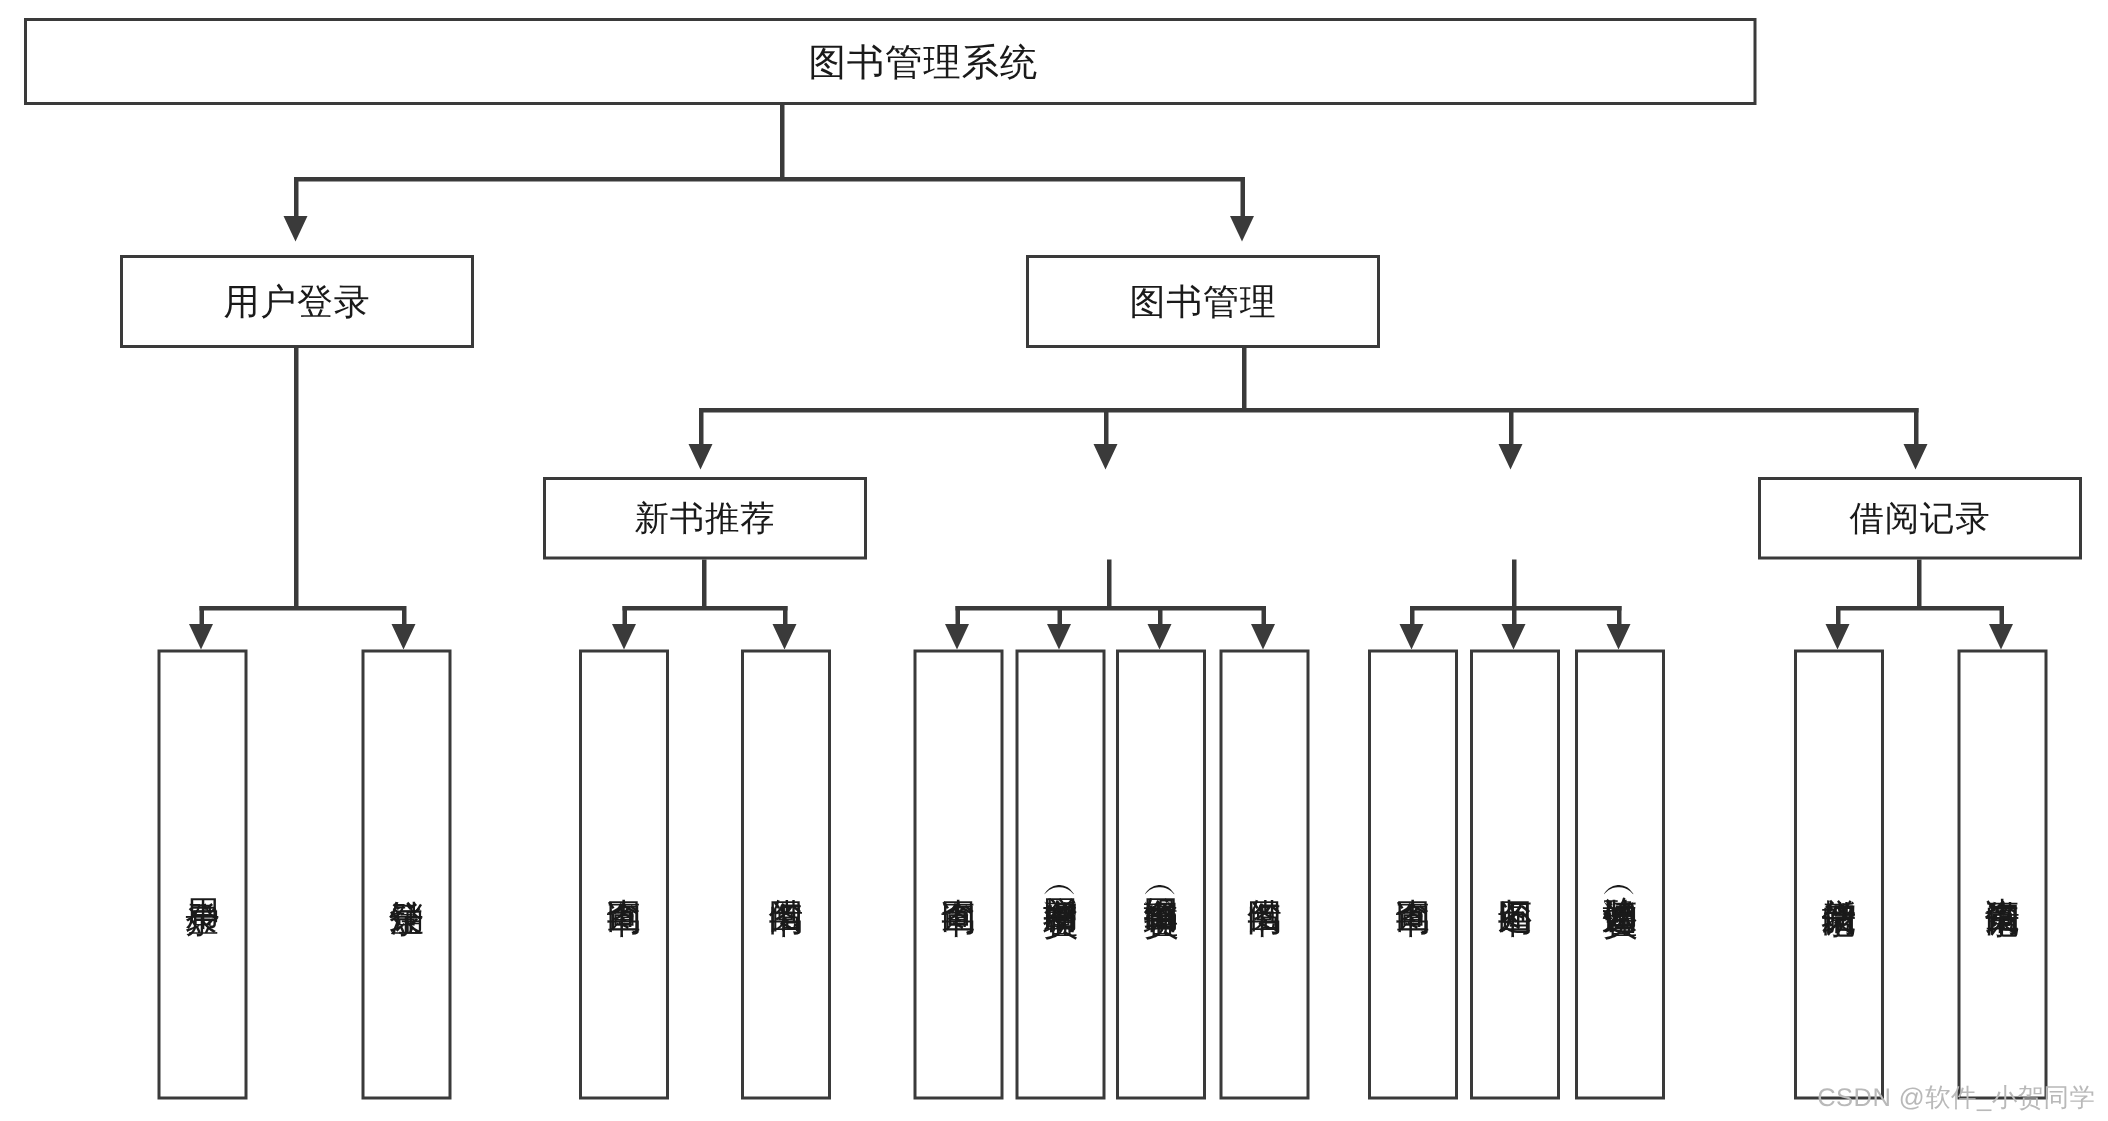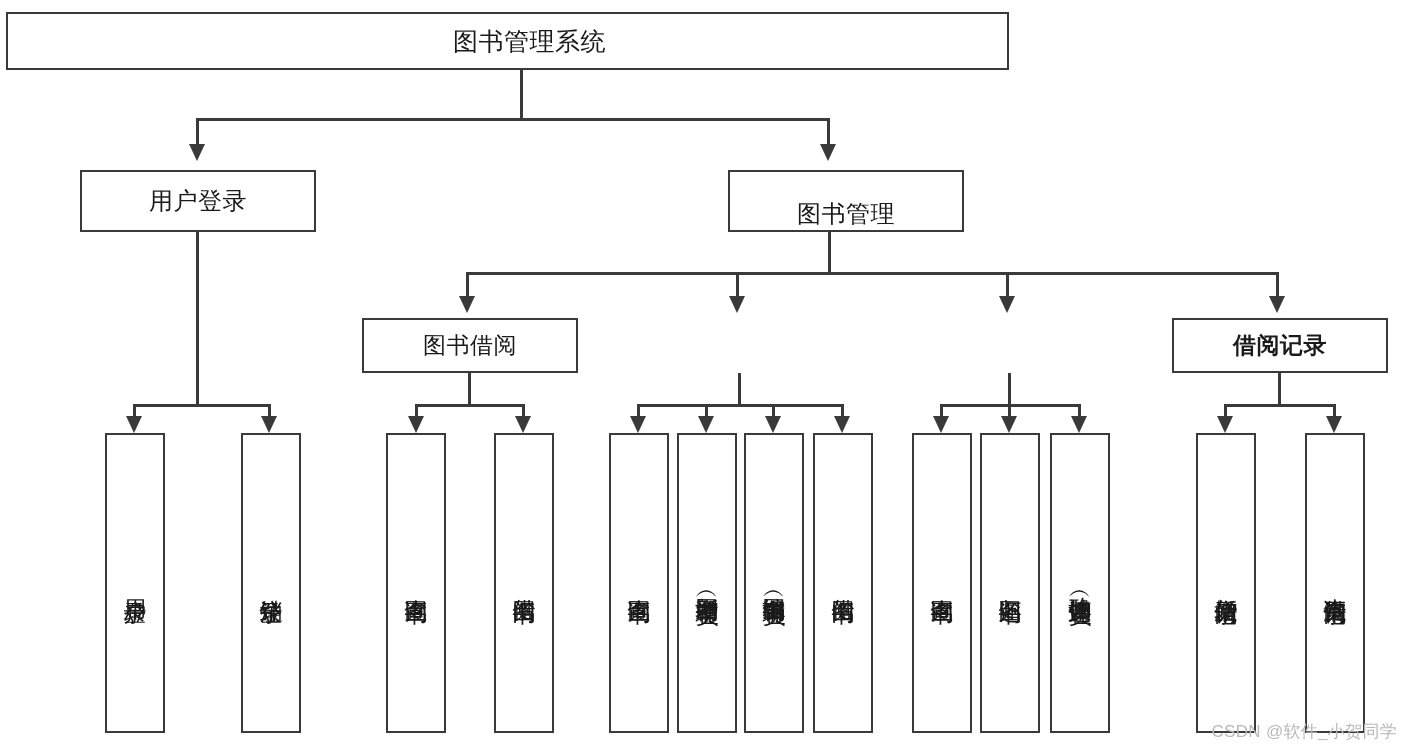--- a/index.html
+++ b/index.html
@@ -81,39 +81,39 @@
     white-space: nowrap;
     letter-spacing: 0.3px;
     text-align: center;
   }
 </style>
 </head>
 <body>
 
 <div id="canvas">
 
-  <div class="node root" style="left:6px; top:12px; width:1003px; height:58px;padding-left:44px;">
+  <div class="node root" style="left:16px; top:12px; width:1155px; height:58px;padding-left:44px;">
     <span class="node-label">图书管理系统</span>
   </div>
 
   <div class="seg v" style="left:520px; top:70px; width:3px; height:50px;"></div>
 
   <div class="seg h" style="left:196px; top:118px; width:634px; height:3px;"></div>
 
   <div class="seg v" style="left:196px; top:118px; width:3px; height:28px;"></div>
   <div class="arrow" style="left:189px; top:144px;"></div>
 
   <div class="seg v" style="left:827px; top:118px; width:3px; height:28px;"></div>
   <div class="arrow" style="left:820px; top:144px;"></div>
 
   <div class="node lvl1" style="left:80px; top:170px; width:236px; height:62px;">
     <span class="node-label">用户登录</span>
   </div>
 
-  <div class="node lvl1" style="left:728px; top:170px; width:236px; height:62px;align-items:flex-end;">
+  <div class="node lvl1" style="left:684px; top:170px; width:236px; height:62px;">
     <span class="node-label">图书管理</span>
   </div>
 
   <div class="seg v" style="left:196px; top:232px; width:3px; height:174px;"></div>
   <div class="seg h" style="left:133px; top:404px; width:137px; height:3px;"></div>
   <div class="seg v" style="left:133px; top:404px; width:3px; height:16px;"></div>
   <div class="arrow" style="left:126px; top:416px;"></div>
   <div class="seg v" style="left:268px; top:404px; width:3px; height:16px;"></div>
   <div class="arrow" style="left:261px; top:416px;"></div>
 
@@ -126,23 +126,23 @@
   <div class="seg v" style="left:736px; top:272px; width:3px; height:26px;"></div>
   <div class="arrow" style="left:729px; top:296px;"></div>
 
   <div class="seg v" style="left:1006px; top:272px; width:3px; height:26px;"></div>
   <div class="arrow" style="left:999px; top:296px;"></div>
 
   <div class="seg v" style="left:1276px; top:272px; width:3px; height:26px;"></div>
   <div class="arrow" style="left:1269px; top:296px;"></div>
 
   <div class="node lvl2" style="left:362px; top:318px; width:216px; height:55px;">
-    <span class="node-label">图书借阅</span>
-  </div>
-  <div class="node lvl2" style="left:1172px; top:318px; width:216px; height:55px;font-weight:bold;">
+    <span class="node-label">新书推荐</span>
+  </div>
+  <div class="node lvl2" style="left:1172px; top:318px; width:216px; height:55px;">
     <span class="node-label">借阅记录</span>
   </div>
 
   <div class="seg v" style="left:468px; top:373px; width:3px; height:33px;"></div>
   <div class="seg h" style="left:415px; top:404px; width:110px; height:3px;"></div>
   <div class="seg v" style="left:415px; top:404px; width:3px; height:16px;"></div>
   <div class="arrow" style="left:408px; top:416px;"></div>
   <div class="seg v" style="left:522px; top:404px; width:3px; height:16px;"></div>
   <div class="arrow" style="left:515px; top:416px;"></div>
 

